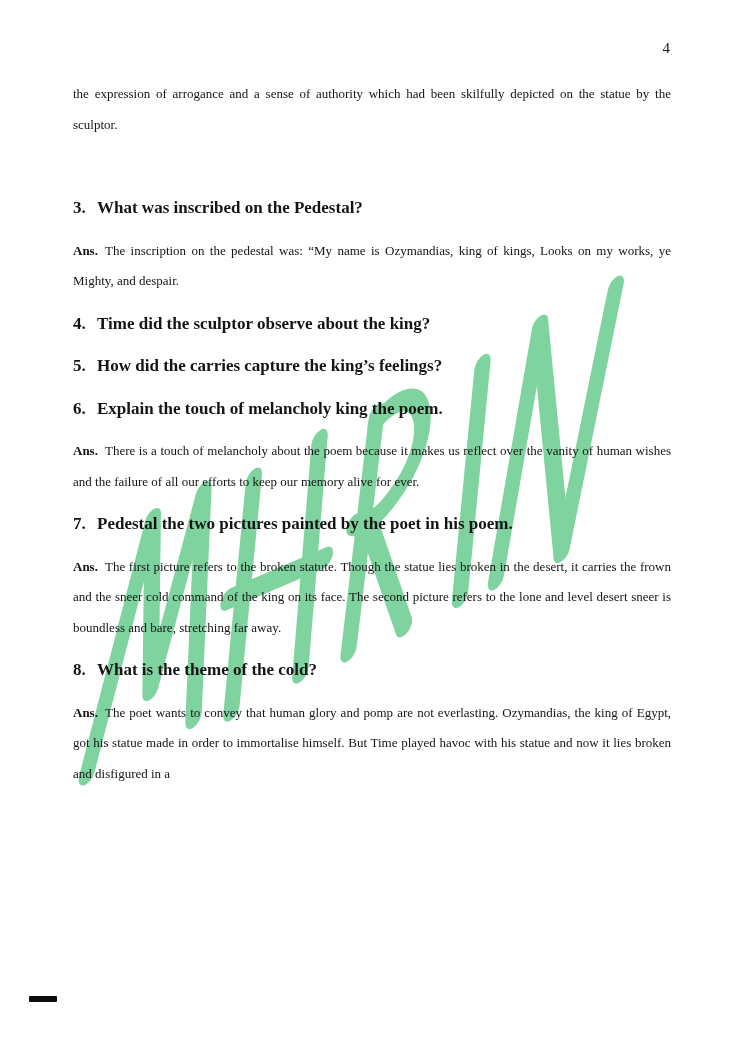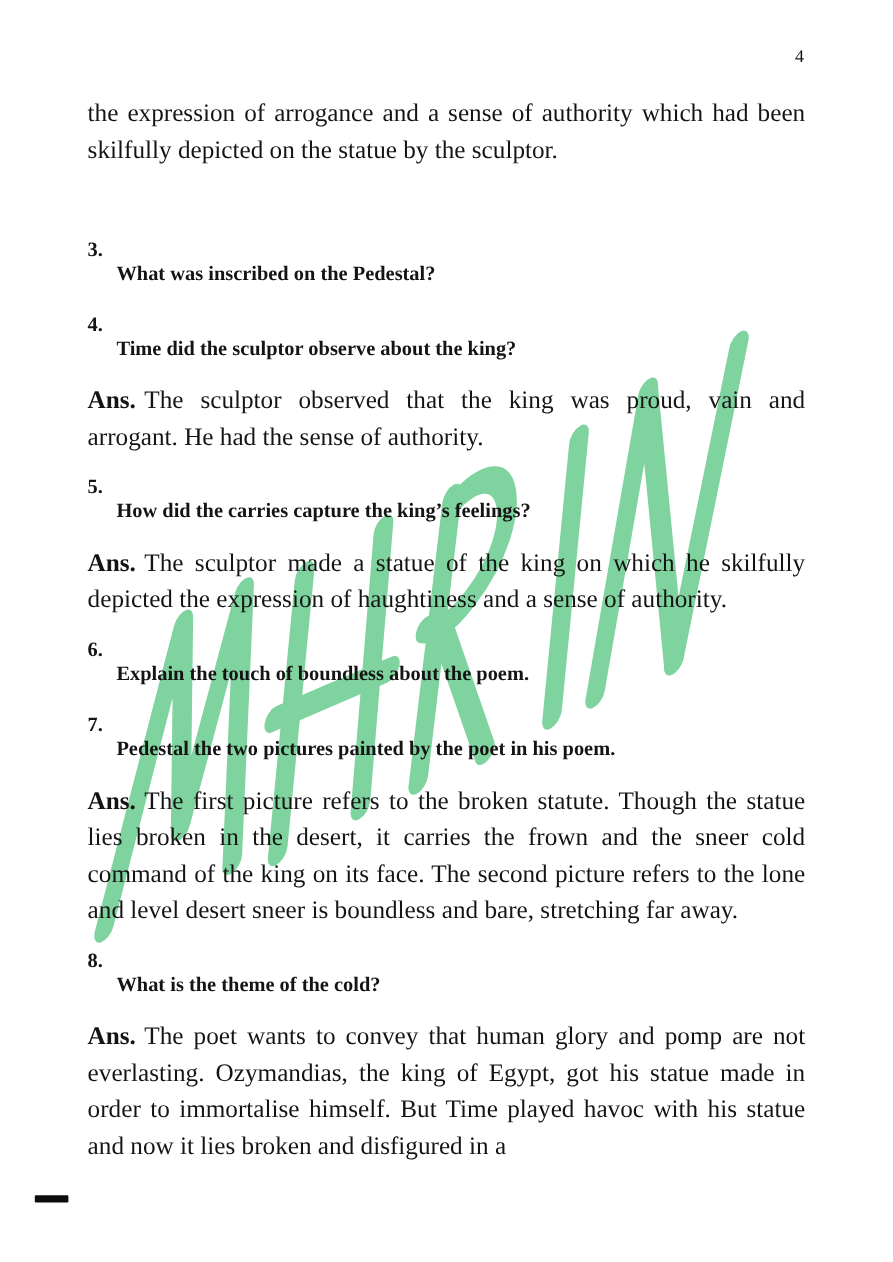--- a/index.html
+++ b/index.html
@@ -28,37 +28,37 @@
     z-index: 1;
   }
   .content {
     position: absolute;
     left: 73px;
     top: 79px;
     width: 598px;
     z-index: 1;
   }
   .body-par {
-    font-size: 21px;
+    font-size: 13px;
     line-height: 30.5px;
     text-align: justify;
     text-align-last: left;
     margin: 0 0 12px 0;
   }
   .body-par.intro { margin-bottom: 53px; }
   .ans-label { font-weight: bold; margin-right: 7px; }
   .q-head {
     display: flex;
     font-size: 17px;
     font-weight: bold;
     line-height: 30.5px;
     margin: 0 0 12px 0;
   }
   .qnum { flex: none; width: 24px; }
-  .qtext { flex: 1; margin-top: 20px; }
+  .qtext { flex: 1; }
   .corner-mark {
     position: absolute;
     left: 29px;
     top: 996px;
     width: 28px;
     height: 6px;
     background: #0d0d0d;
     border-radius: 1px;
     z-index: 1;
   }
@@ -93,47 +93,47 @@
 
   <div class="content">
 
     <p class="body-par intro">the expression of arrogance and a sense of authority which had been skilfully depicted on the statue by the sculptor.</p>
 
     <section>
       <h3 class="q-head">
         <span class="qnum">3.</span>
         <span class="qtext">What was inscribed on the Pedestal?</span>
       </h3>
+      <p class="body-par">
+        <span class="ans-label">Ans.</span><span>The inscription on the pedestal was: “My name is Ozymandias, king of kings, Looks on my works, ye Mighty, and despair.</span>
+      </p>
     </section>
 
     <section>
       <h3 class="q-head">
         <span class="qnum">4.</span>
         <span class="qtext">Time did the sculptor observe about the king?</span>
       </h3>
-      <p class="body-par">
-        <span class="ans-label">Ans.</span><span>The sculptor observed that the king was proud, vain and arrogant. He had the sense of authority.</span>
-      </p>
     </section>
 
     <section>
       <h3 class="q-head">
         <span class="qnum">5.</span>
         <span class="qtext">How did the carries capture the king’s feelings?</span>
       </h3>
-      <p class="body-par">
-        <span class="ans-label">Ans.</span><span>The sculptor made a statue of the king on which he skilfully depicted the expression of haughtiness and a sense of authority.</span>
-      </p>
     </section>
 
     <section>
       <h3 class="q-head">
         <span class="qnum">6.</span>
-        <span class="qtext">Explain the touch of boundless about the poem.</span>
+        <span class="qtext">Explain the touch of melancholy king the poem.</span>
       </h3>
+      <p class="body-par">
+        <span class="ans-label">Ans.</span><span>There is a touch of melancholy about the poem because it makes us reflect over the vanity of human wishes and the failure of all our efforts to keep our memory alive for ever.</span>
+      </p>
     </section>
 
     <section>
       <h3 class="q-head">
         <span class="qnum">7.</span>
         <span class="qtext">Pedestal the two pictures painted by the poet in his poem.</span>
       </h3>
       <p class="body-par">
         <span class="ans-label">Ans.</span><span>The first picture refers to the broken statute. Though the statue lies broken in the desert, it carries the frown and the sneer cold command of the king on its face. The second picture refers to the lone and level desert sneer is boundless and bare, stretching far away.</span>
       </p>

